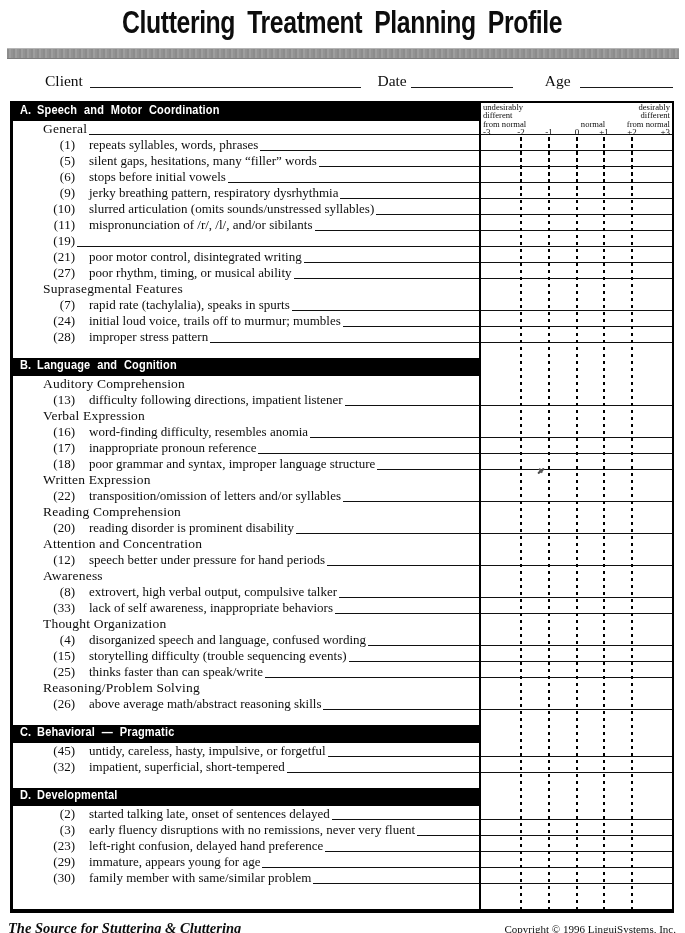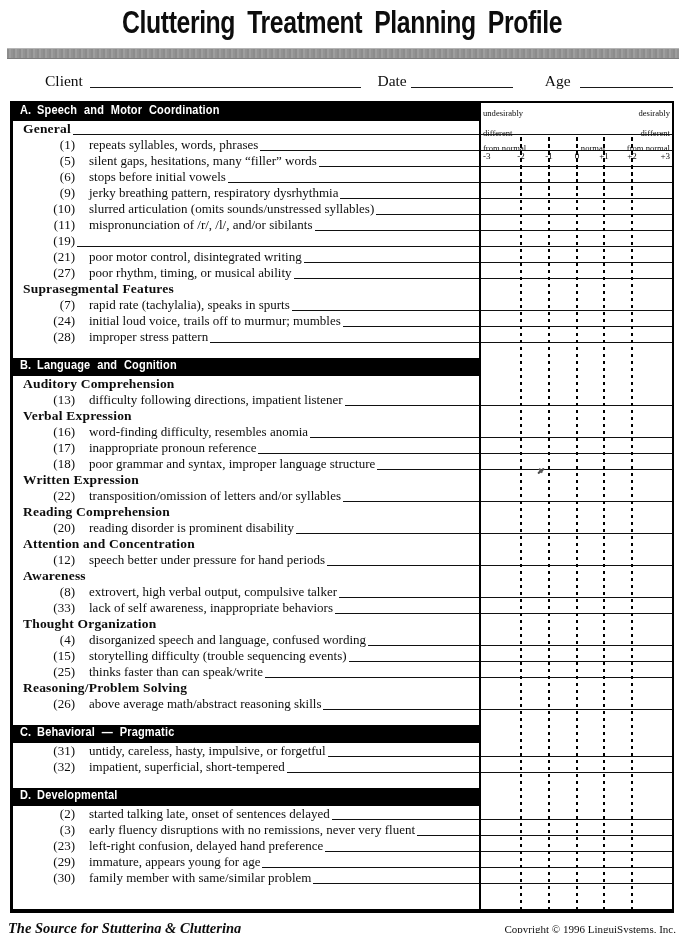--- a/index.html
+++ b/index.html
@@ -39,37 +39,37 @@
   }
   .secbar .st {
     display:inline-block; font-family:"Liberation Sans", sans-serif; font-weight:700;
     font-size:12.5px; transform:scaleX(0.88); transform-origin:left center;
     margin-left:7px; white-space:nowrap; word-spacing:4px; letter-spacing:0.2px;
   }
   .gap { height:13px; }
   .row { display:flex; height:16px; font-size:13px; line-height:15.5px; white-space:nowrap; }
   .row .num { width:62px; flex:none; text-align:right; }
   .row .txt { margin-left:14px; }
-  .row .sub { font-weight:700; margin-left:10px; font-size:13.5px; letter-spacing:0.2px;text-align:right; }
+  .row .sub { font-weight:400; margin-left:30px; font-size:13.5px; letter-spacing:0.2px;text-align:right; }
   .row .fill { flex:1 1 8px; border-bottom:1px solid #111; margin:0 0 2px 2px; min-width:6px; }
   .row .nofill { flex:1 1 8px; border-bottom:none; }
   
   .scale-overlay {
     position:absolute; top:0; bottom:0; right:0; width:191px;
     border-left:2px solid #000; pointer-events:none;
   }
   .vdash {
     position:absolute; top:34px; bottom:0; width:2px;
     background:repeating-linear-gradient(180deg,#000 0 3.5px,transparent 3.5px 7px);
   }
   .scale-head {
     position:absolute; top:0; right:0; width:191px; height:34px;
     font-size:8.6px; line-height:8.4px; background:transparent;
   }
-  .sh-flex { display:flex; justify-content:space-between; padding:6px 2px; }
+  .sh-flex { display:flex; justify-content:space-between; padding:0 2px; }
   .sh-3 { position:relative; height:8.4px; }
   .sh-3 .l { position:absolute; left:2px; }
   .sh-3 .c { position:absolute; left:96px; transform:translateX(-50%);margin-left:16px; }
   .sh-3 .r { position:absolute; right:2px; }
   .sh-ticks { position:relative; height:9px; font-size:9px; }
   .sh-ticks span { position:absolute; transform:translateX(-50%); }
   .sh-ticks .edge-l { left:2px; transform:none; }
   .sh-ticks .edge-r { left:auto; right:2px; transform:none; }
   .artifact {
     position:absolute; left:524px; top:367px; width:8px; height:2px;
@@ -272,21 +272,21 @@
       <div class="row">
         <span class="num">(26)</span>
         <span class="txt">above average math/abstract reasoning skills</span>
         <span class="fill"></span>
       </div>
       <div class="gap"></div>
       <div class="secbar">
         <span class="st">C. Behavioral — Pragmatic</span>
       </div>
       <div class="row">
-        <span class="num">(31)</span>
+        <span class="num">(45)</span>
         <span class="txt">untidy, careless, hasty, impulsive, or forgetful</span>
         <span class="fill"></span>
       </div>
       <div class="row">
         <span class="num">(32)</span>
         <span class="txt">impatient, superficial, short-tempered</span>
         <span class="fill"></span>
       </div>
       <div class="gap"></div>
       <div class="secbar">

